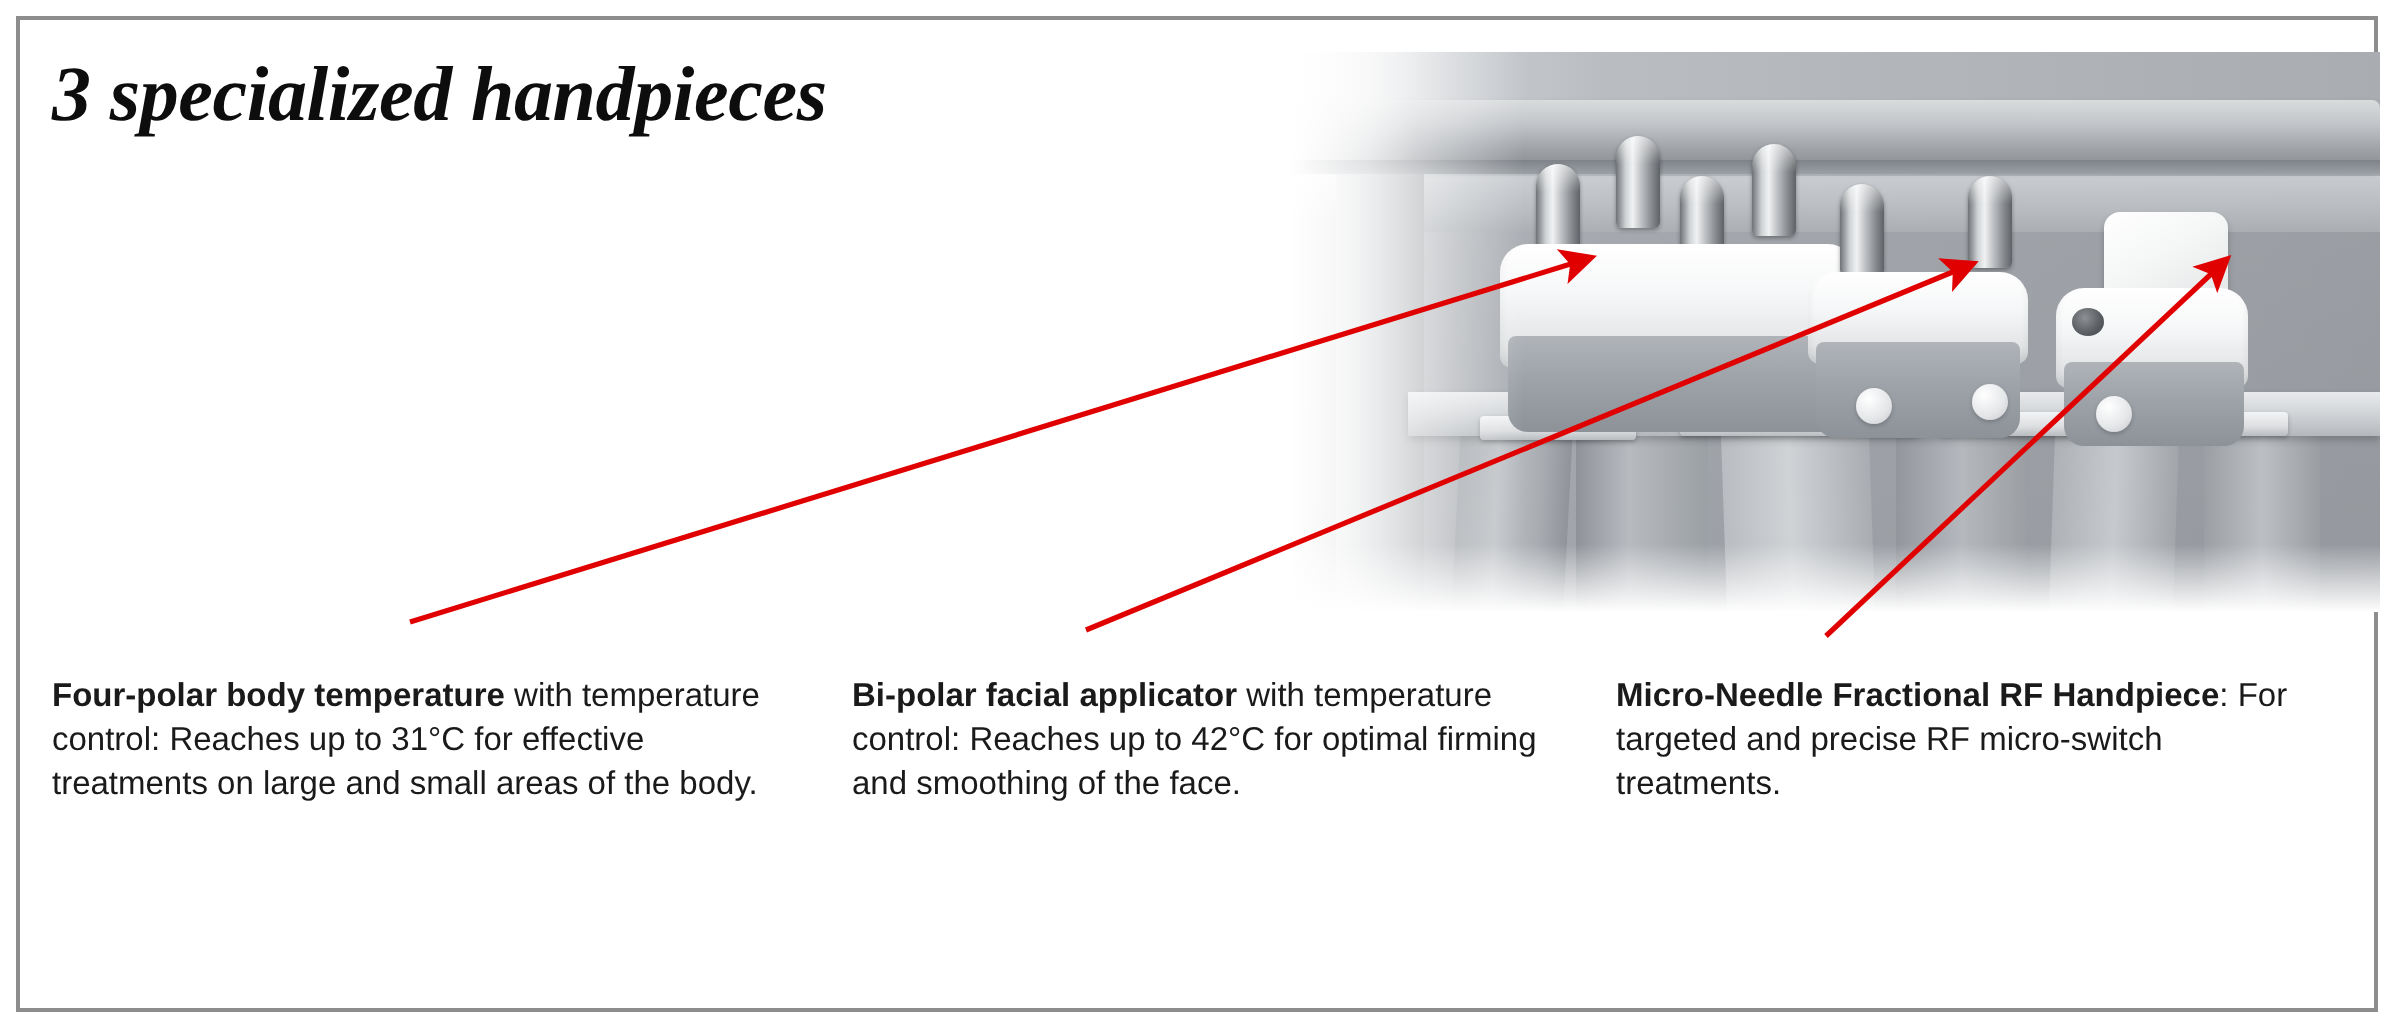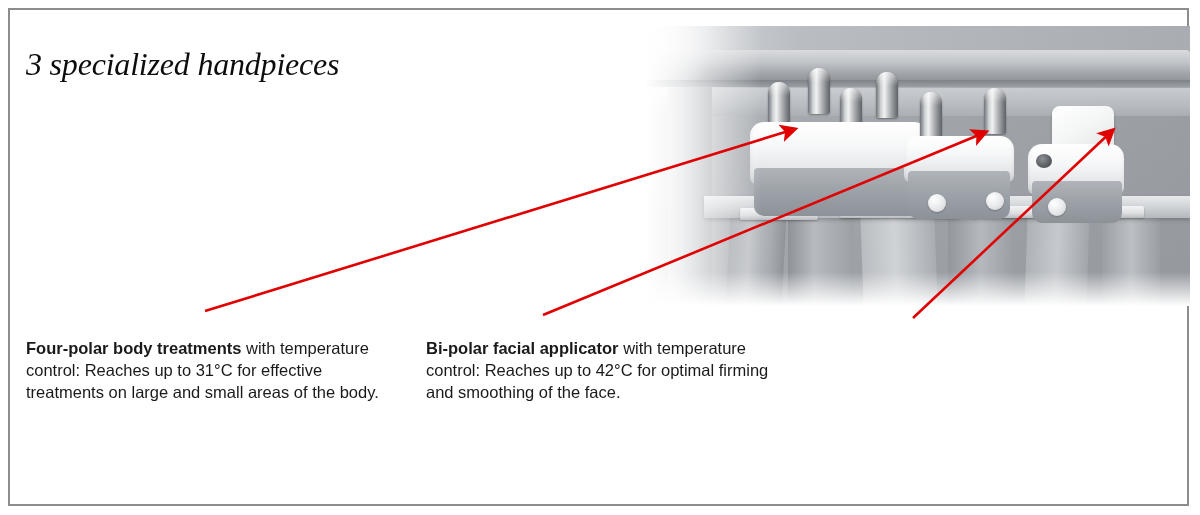--- a/index.html
+++ b/index.html
@@ -4,23 +4,23 @@
 <style>
   html,body{margin:0;padding:0;background:#ffffff;}
   body{width:1200px;height:515px;overflow:hidden;font-family:"Liberation Sans",sans-serif;}
   #page{position:relative;width:1200px;height:515px;background:#ffffff;}
 
   
   #frame{position:absolute;left:8px;top:8px;width:1181px;height:498px;border:2px solid #8d8d8d;box-sizing:border-box;}
 
   
   #title{
-    position:absolute;left:26px;top:46px;
+    position:absolute;left:26px;top:25px;
     font-family:"Liberation Serif","DejaVu Serif",serif;
-    font-style:italic;font-weight:normal;font-size:32px;color:#0d0d0d;
+    font-style:italic;font-weight:bold;font-size:39px;color:#0d0d0d;
     letter-spacing:-0.2px;white-space:nowrap;
   }
 
   
   #photo{position:absolute;left:612px;top:26px;width:578px;height:280px;overflow:hidden;}
   #photo .inner{position:absolute;inset:0;}
 
   
   .backpanel{position:absolute;left:0;top:0;width:578px;height:280px;
     background:linear-gradient(90deg,#ffffff 0%,#ffffff 4%,#e9eaec 11%,#c9ccd0 20%,#b9bdc2 33%,#b2b6bb 60%,#a9adb2 100%);}
@@ -184,21 +184,24 @@
       <marker id="ah" markerWidth="7" markerHeight="7" refX="5.6" refY="3.5" orient="auto">
         <path d="M0,0 L7,3.5 L0,7 L1.6,3.5 Z" fill="#e00000"></path>
       </marker>
     </defs>
     <line x1="205" y1="311" x2="795" y2="129" stroke="#e00000" stroke-width="2.6" marker-end="url(#ah)"></line>
     <line x1="543" y1="315" x2="986" y2="132" stroke="#e00000" stroke-width="2.6" marker-end="url(#ah)"></line>
     <line x1="913" y1="318" x2="1113" y2="130" stroke="#e00000" stroke-width="2.6" marker-end="url(#ah)"></line>
   </svg>
 
   <div class="caption" id="cap1">
-    <b>Four-polar body treatments</b><span> with temperature control:  Reaches up to 31°C for effective treatments on large and small areas of the body.</span>
+    <b>Four-polar body temperature</b><span> with temperature control:  Reaches up to 31°C for effective treatments on large and small areas of the body.</span>
   </div>
 
   <div class="caption" id="cap2">
     <b>Bi-polar facial applicator</b><span> with temperature control: Reaches up to 42°C for optimal firming and smoothing of the face.</span>
   </div>
 
+  <div class="caption" id="cap3">
+    <b>Micro-Needle Fractional RF Handpiece</b><span>: For targeted and precise RF micro-switch treatments.</span>
+  </div>
 
 </div>
 
 </body></html>

